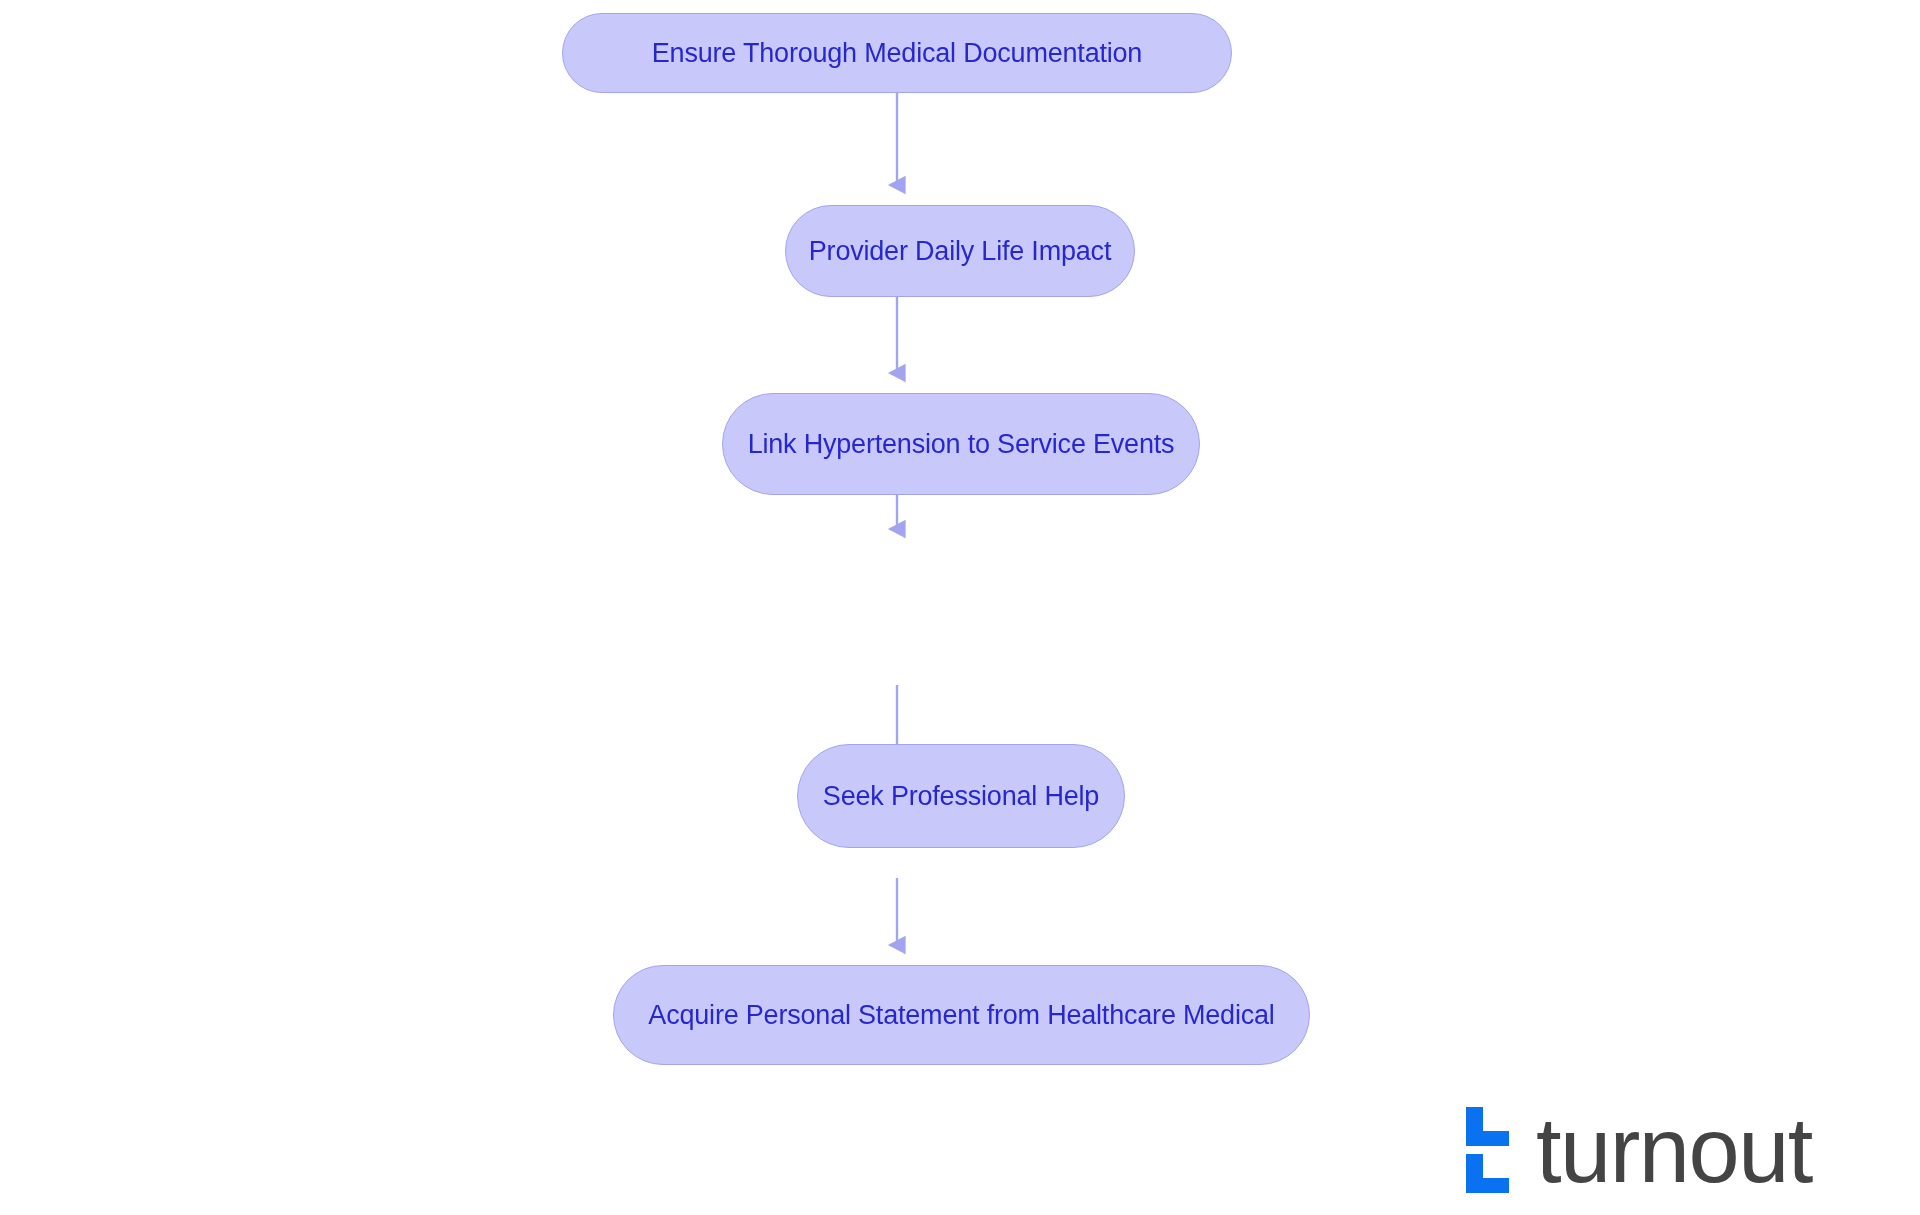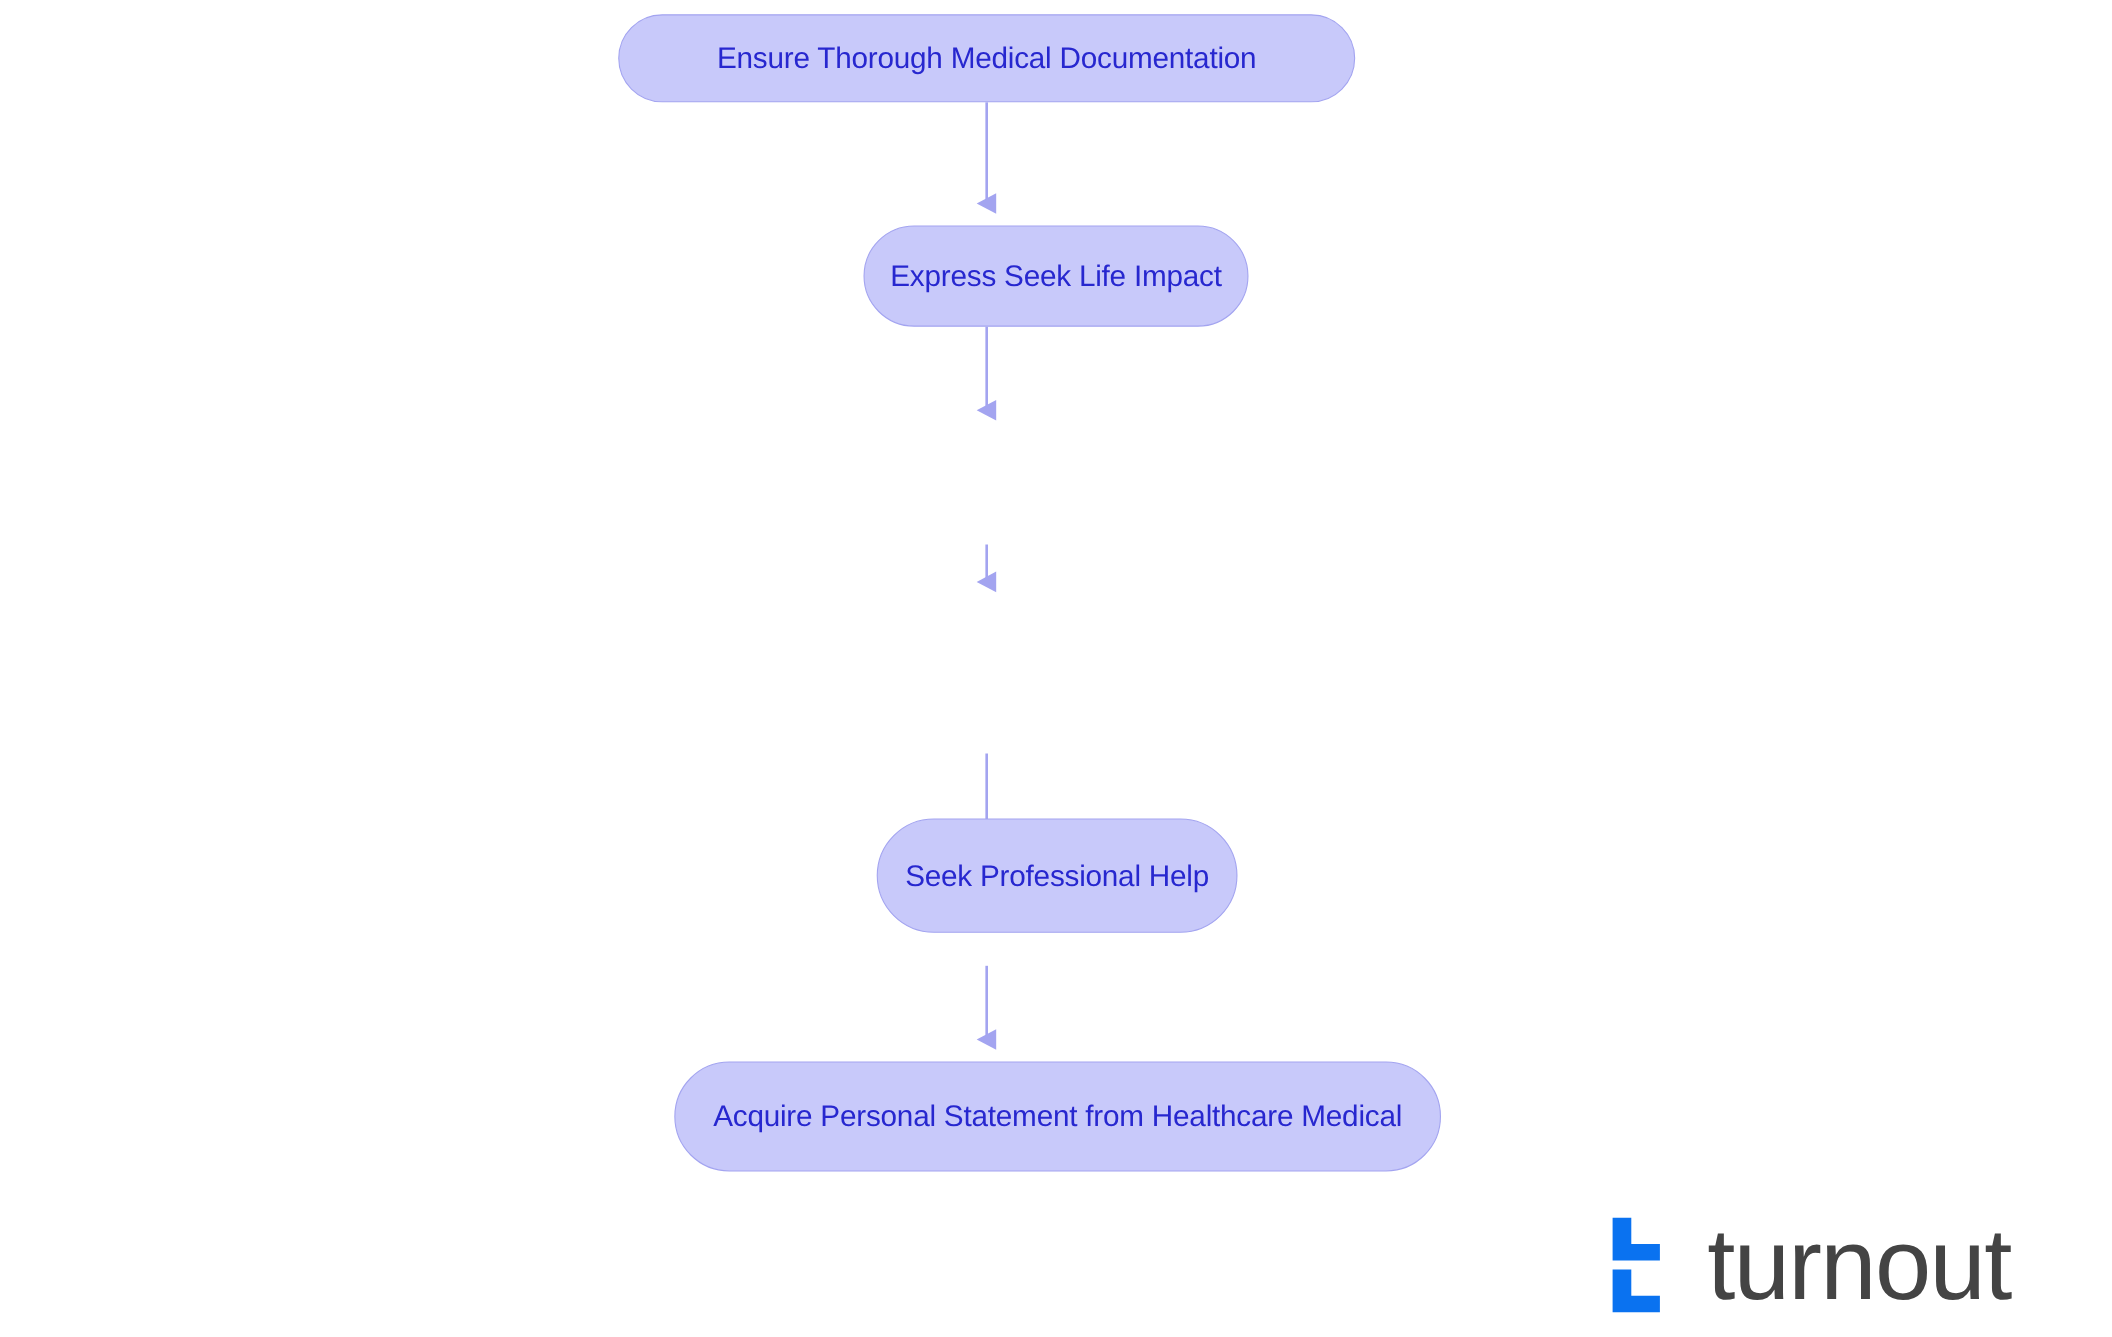--- a/index.html
+++ b/index.html
@@ -75,21 +75,21 @@
 
   
   #logo {
     position: absolute;
     left: 1462px;
     top: 1098px;
     width: 400px;
     height: 104px;
     display: flex;
     align-items: center;
-    gap: 28px;
+    gap: 12px;
   }
   #logo-mark { width: 62px; height: 90px; display: block; }
   #logo-word {
     color: #444444;
     font-family: "Liberation Sans", sans-serif;
     font-size: 92px;
     font-weight: 400;
     line-height: 1;
     letter-spacing: -1.5px;
     white-space: nowrap;
@@ -115,23 +115,26 @@
         <line x1="897" y1="685" x2="897" y2="754" marker-end="url(#arrowhead)"></line>
         <line x1="897" y1="878" x2="897" y2="945" marker-end="url(#arrowhead)"></line>
       </g>
     </svg>
 
     <div class="node n0">
       <span class="node-label">Ensure Thorough Medical Documentation</span>
     </div>
 
     <div class="node n1">
-      <span class="node-label">Express Seek Life Impact</span>
+      <span class="node-label">Provider Daily Life Impact</span>
     </div>
 
+    <div class="node n2">
+      <span class="node-label">Link Hypertension to Service Events</span>
+    </div>
 
 
     <div class="node n4">
       <span class="node-label">Seek Professional Help</span>
     </div>
 
     <div class="node n5">
       <span class="node-label">Acquire Personal Statement from Healthcare Medical</span>
     </div>
 

